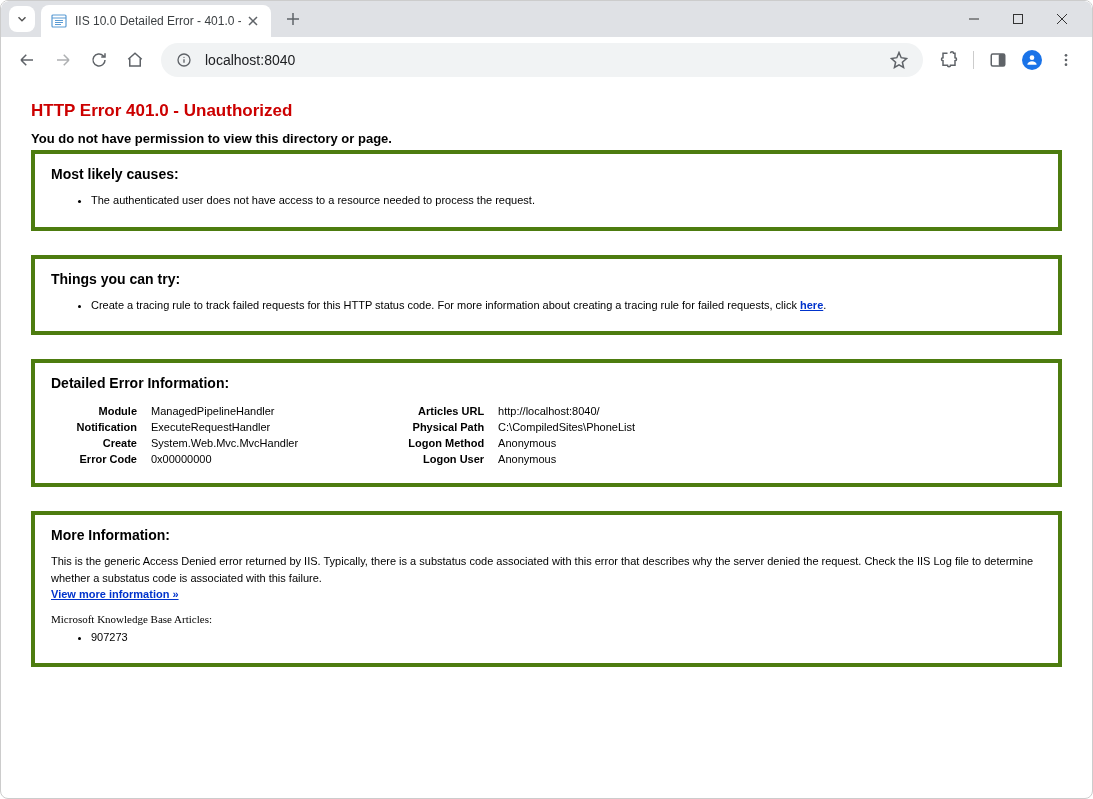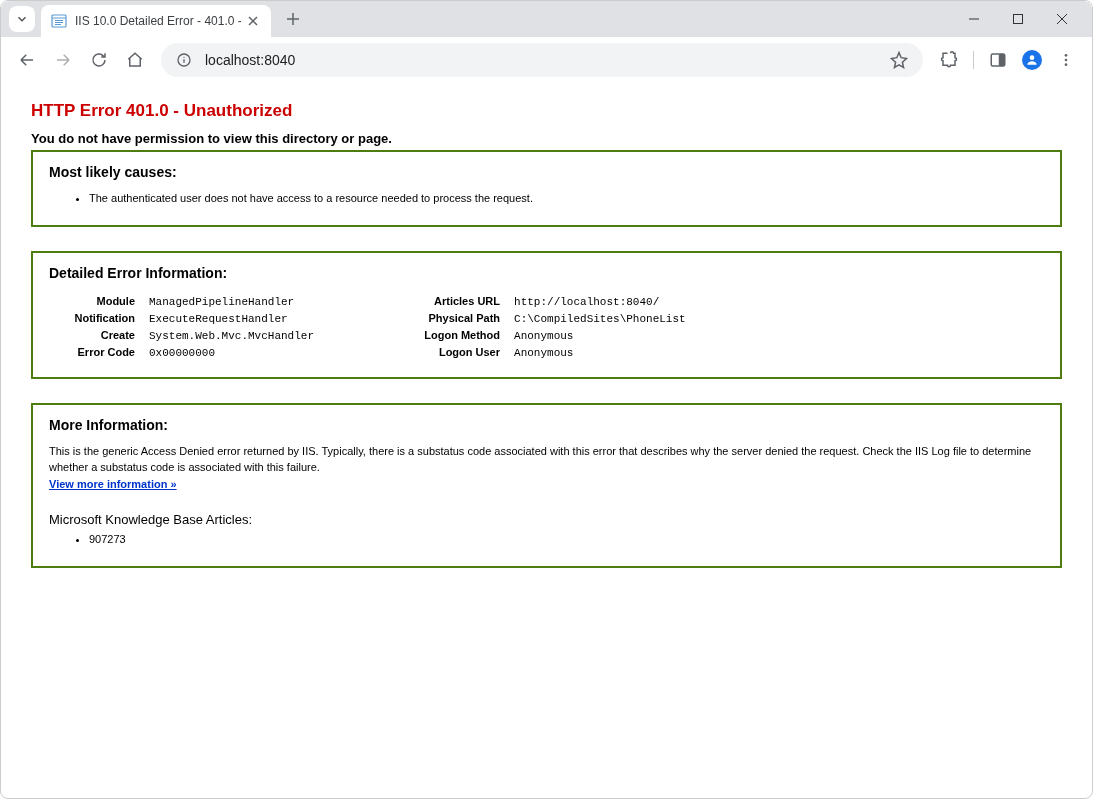--- a/index.html
+++ b/index.html
@@ -235,21 +235,21 @@
 
     .page h4 {
       font-size: 13px;
       font-weight: bold;
       color: #000;
       margin-bottom: 4px;
       font-family: Verdana, sans-serif;
     }
 
     .box {
-      border: 2px solid #4d7c0f;
+      border: 4px solid #4d7c0f;
       padding: 12px 16px 14px;
       margin-bottom: 24px;
     }
 
     .box h5 {
       font-size: 14px;
       font-weight: bold;
       color: #000;
       margin-bottom: 10px;
       font-family: Verdana, sans-serif;
@@ -295,33 +295,33 @@
       padding: 2px 14px 2px 0;
       white-space: nowrap;
       font-family: Verdana, sans-serif;
       min-width: 100px;
     }
 
     .detail-value {
       display: table-cell;
       font-size: 11px;
       padding: 2px 0;
-      font-family: Liberation Mono, monospace;
+      font-family: Liberation Sans, sans-serif;
     }
 
     .more-info-text {
       font-size: 11px;
       line-height: 1.5;
       font-family: Verdana, sans-serif;
     }
 
     .kb-label {
-      font-size: 13px;
-      margin-top: 20px;
-      font-family: Liberation Sans, sans-serif;
+      font-size: 11px;
+      margin-top: 10px;
+      font-family: Liberation Serif, serif;
     }
 
   </style>
 </head>
 <body>
 
 <div class="browser-chrome">
   <div class="tab-bar">
     <div class="tab-dropdown">
       <svg width="14" height="14" viewBox="0 0 24 24">
@@ -440,20 +440,26 @@
   <h3>HTTP Error 401.0 - Unauthorized</h3>
   <h4>You do not have permission to view this directory or page.</h4>
 
   <div class="box">
     <h5>Most likely causes:</h5>
     <ul>
       <li>The authenticated user does not have access to a resource needed to process the request.</li>
     </ul>
   </div>
 
+  <div class="box">
+    <h5>Things you can try:</h5>
+    <ul>
+      <li><span>Create a tracing rule to track failed requests for this HTTP status code. For more information about creating a tracing rule for failed requests, click </span><a href="#">here</a><span>.</span></li>
+    </ul>
+  </div>
 
   <div class="box">
     <h5>Detailed Error Information:</h5>
     <div class="detail-grid">
       <div class="detail-col">
         <div class="detail-row">
           <div class="detail-label">Module</div>
           <div class="detail-value">ManagedPipelineHandler</div>
         </div>
         <div class="detail-row">

